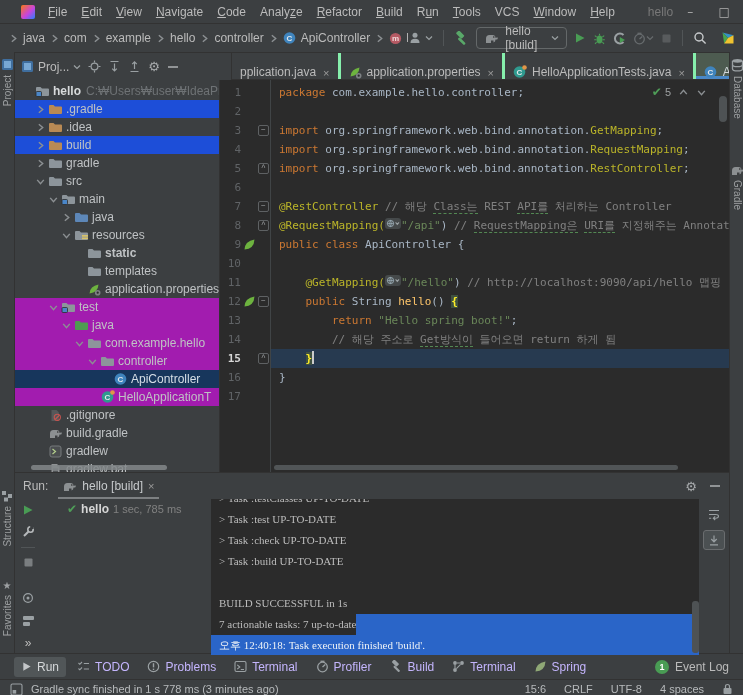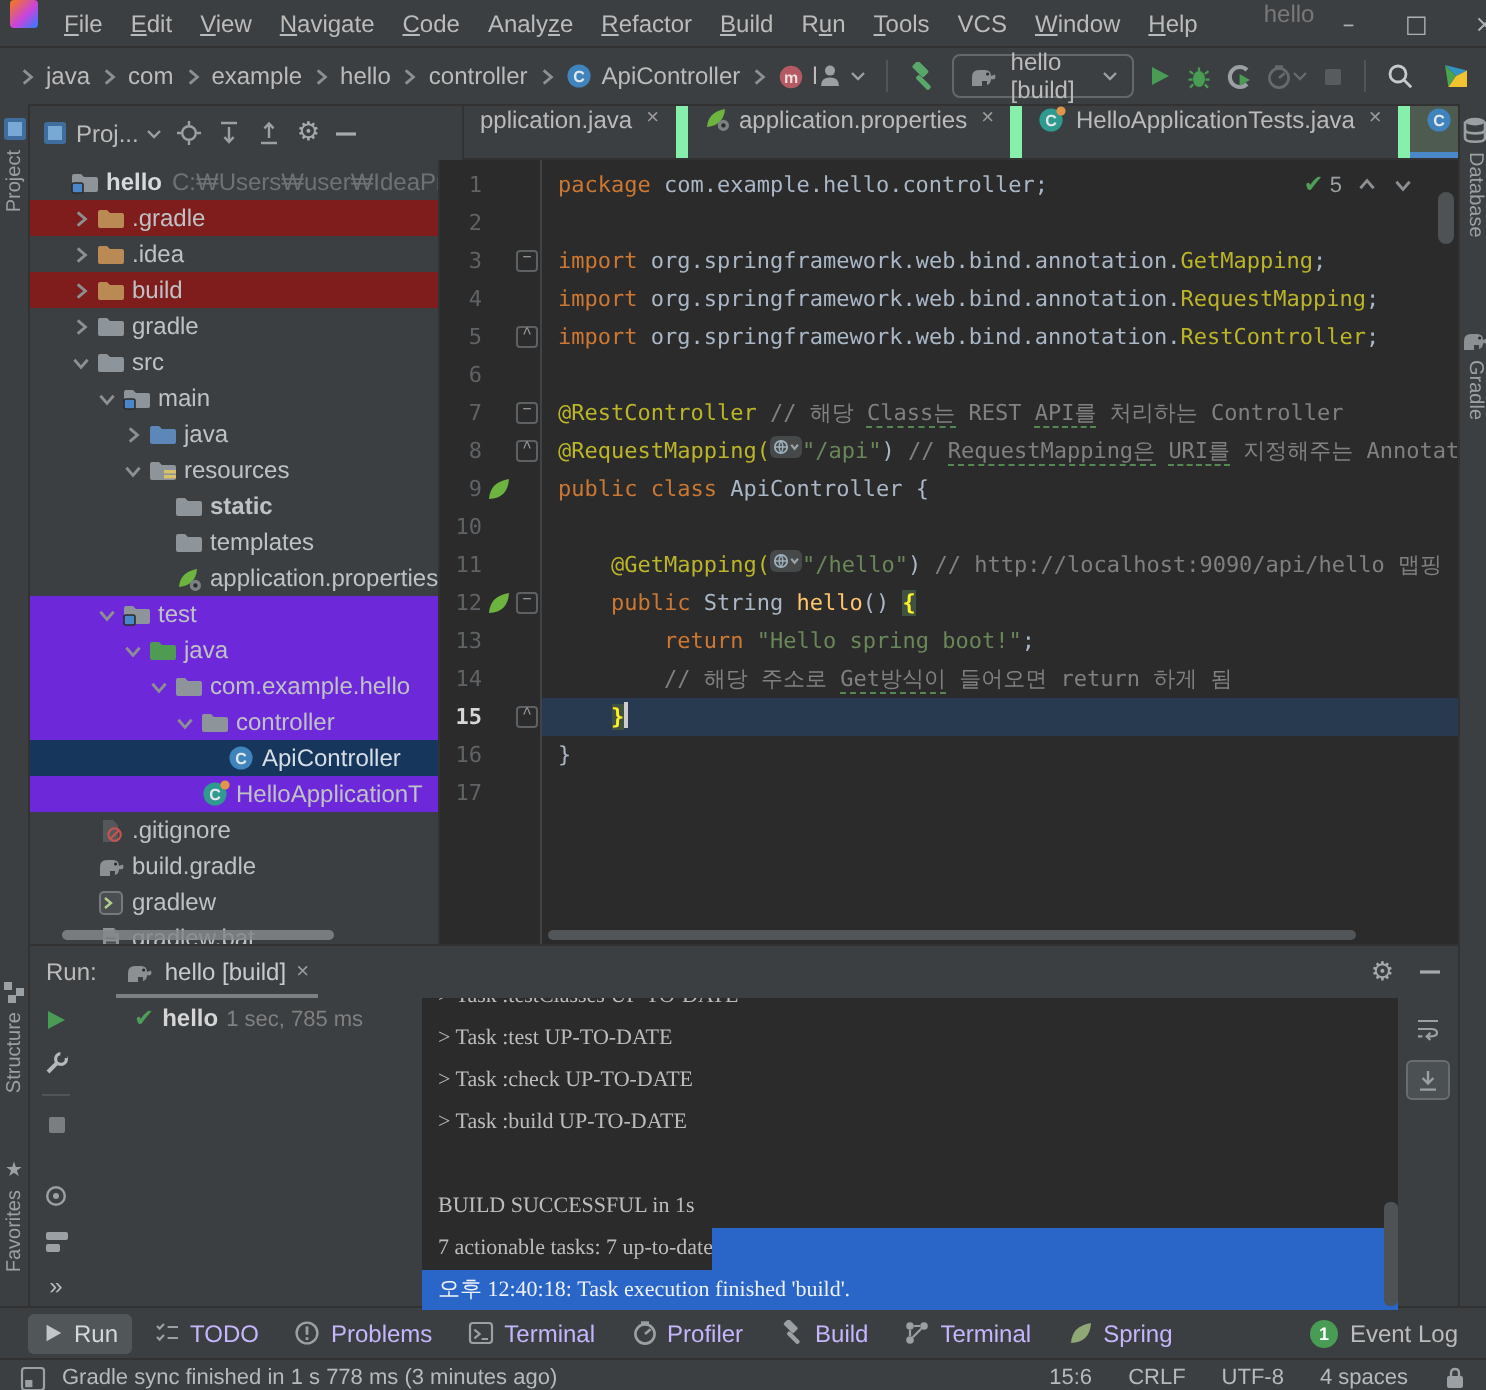--- a/index.html
+++ b/index.html
@@ -1,21 +1,21 @@
 <!DOCTYPE html>
 <html><head>
 <meta charset="utf-8">
 <style>
   html,body{margin:0;padding:0;background:#1e1e1e}
   body{width:743px;height:695px;overflow:hidden;font-family:"Liberation Sans",sans-serif;font-size:12px;color:#bbbbbb;-webkit-font-smoothing:antialiased}
   .window{width:743px;height:695px;background:#3c3f41;display:flex;flex-direction:column;position:relative}
   svg{display:block}
   .ic{display:inline-flex;align-items:center;justify-content:center;flex:none}
   
-  .titlebar{height:23px;display:flex;padding-left:5px;flex:none}
+  .titlebar{height:23px;display:flex;align-items:center;padding-left:21px;flex:none}
   .logo{width:14px;height:14px;border-radius:2px;background:linear-gradient(135deg,#f97a12,#c944dd 55%,#2a7fff);margin-right:6px}
   .menus{display:flex;height:100%;align-items:center}
   .menu-item{padding:0 7px;color:#bbbbbb;cursor:default}
   .menu-item u{text-decoration:underline}
   .wtitle{color:#787878;margin-left:26px;white-space:nowrap}
   .winbtns{margin-left:auto;display:flex;height:100%}
   .winbtn{width:34px;height:100%;display:flex;align-items:center;justify-content:center;color:#afafaf;font-family:"DejaVu Sans",sans-serif;font-size:12px}
   
   .navbar{height:28px;display:flex;align-items:center;padding:0 8px;border-top:1px solid #323232;flex:none}
   .crumbs{display:flex;align-items:center;gap:1px;white-space:nowrap;overflow:hidden}
@@ -31,33 +31,33 @@
   .stripe.right{width:15px;border-left:1px solid #323232}
   .stripe-btn{position:absolute;left:0;width:100%;display:flex;flex-direction:column;align-items:center;gap:4px;color:#9da0a2;font-size:10px}
   .vtext-up{writing-mode:vertical-rl;transform:rotate(180deg)}
   .vtext-dn{writing-mode:vertical-rl}
   .center{width:714px;display:flex;flex-direction:column}
   
   .toprow{height:27px;display:flex;border-top:1px solid #323232;flex:none}
   .projheader{width:204px;flex:none;display:flex;align-items:center;gap:7px;padding:0 6px;border-right:1px solid #323232}
   .projheader .lbl{display:flex;align-items:center;gap:4px}
   .tabbar{flex:1;display:flex;align-items:stretch;overflow:hidden;border-bottom:1px solid #323232}
-  .tab{display:flex;align-items:flex-start;gap:5px;padding:0 8px;border-right:6px solid #86efac;color:#bbbbbb;white-space:nowrap}
+  .tab{display:flex;align-items:flex-end;gap:5px;padding:0 8px;border-right:3px solid #86efac;color:#bbbbbb;white-space:nowrap}
   .tab .x{color:#9b9b9b;font-size:11px;margin-left:2px}
   .tab.active{background:#4d5b50;box-shadow:inset 0 -3px 0 #4a88c7;color:#d2d7da}
   
   .content{height:392px;display:flex;flex:none;position:relative}
   .tree{width:204px;flex:none;overflow:hidden;position:relative;border-right:1px solid #323232;padding-top:2px}
   .tree-row{height:18px;display:flex;align-items:center;white-space:nowrap;overflow:hidden}
   .tree-row .chev{width:13px;display:inline-flex;justify-content:center;flex:none}
   .tree-row .ti{width:17px;display:inline-flex;justify-content:center;flex:none}
   .tree-row .lab{margin-left:2px;color:#bfc2c4}
   .tree-row .path{color:#6e7275;margin-left:5px}
-  .tree-row.ex{background:#7f1d1d}
-  .tree-row.test{background:#6d28d9}
+  .tree-row.ex{background:#1d4ed8}
+  .tree-row.test{background:#a21caf}
   .tree-row.sel{background:#17365c}
   .tree-row.sel .lab{color:#d6dee6}
   .tree-row .bold{font-weight:bold;color:#d7dadc}
   .tree-hscroll{position:absolute;bottom:2px;left:16px;width:136px;height:5px;border-radius:3px;background:#83878a;opacity:.85}
   
   .editor{flex:1;background:#2b2b2b;display:flex;position:relative;font-family:"DejaVu Sans Mono",monospace;font-size:11px;overflow:hidden}
   .gutter{width:50px;flex:none;padding-top:3px;border-right:1px solid #404446;color:#606366}
   .gline{height:19px;display:flex;align-items:center;justify-content:flex-end}
   .gline .num{min-width:20px;text-align:right}
   .gline .gi{width:16px;display:inline-flex;justify-content:center}

